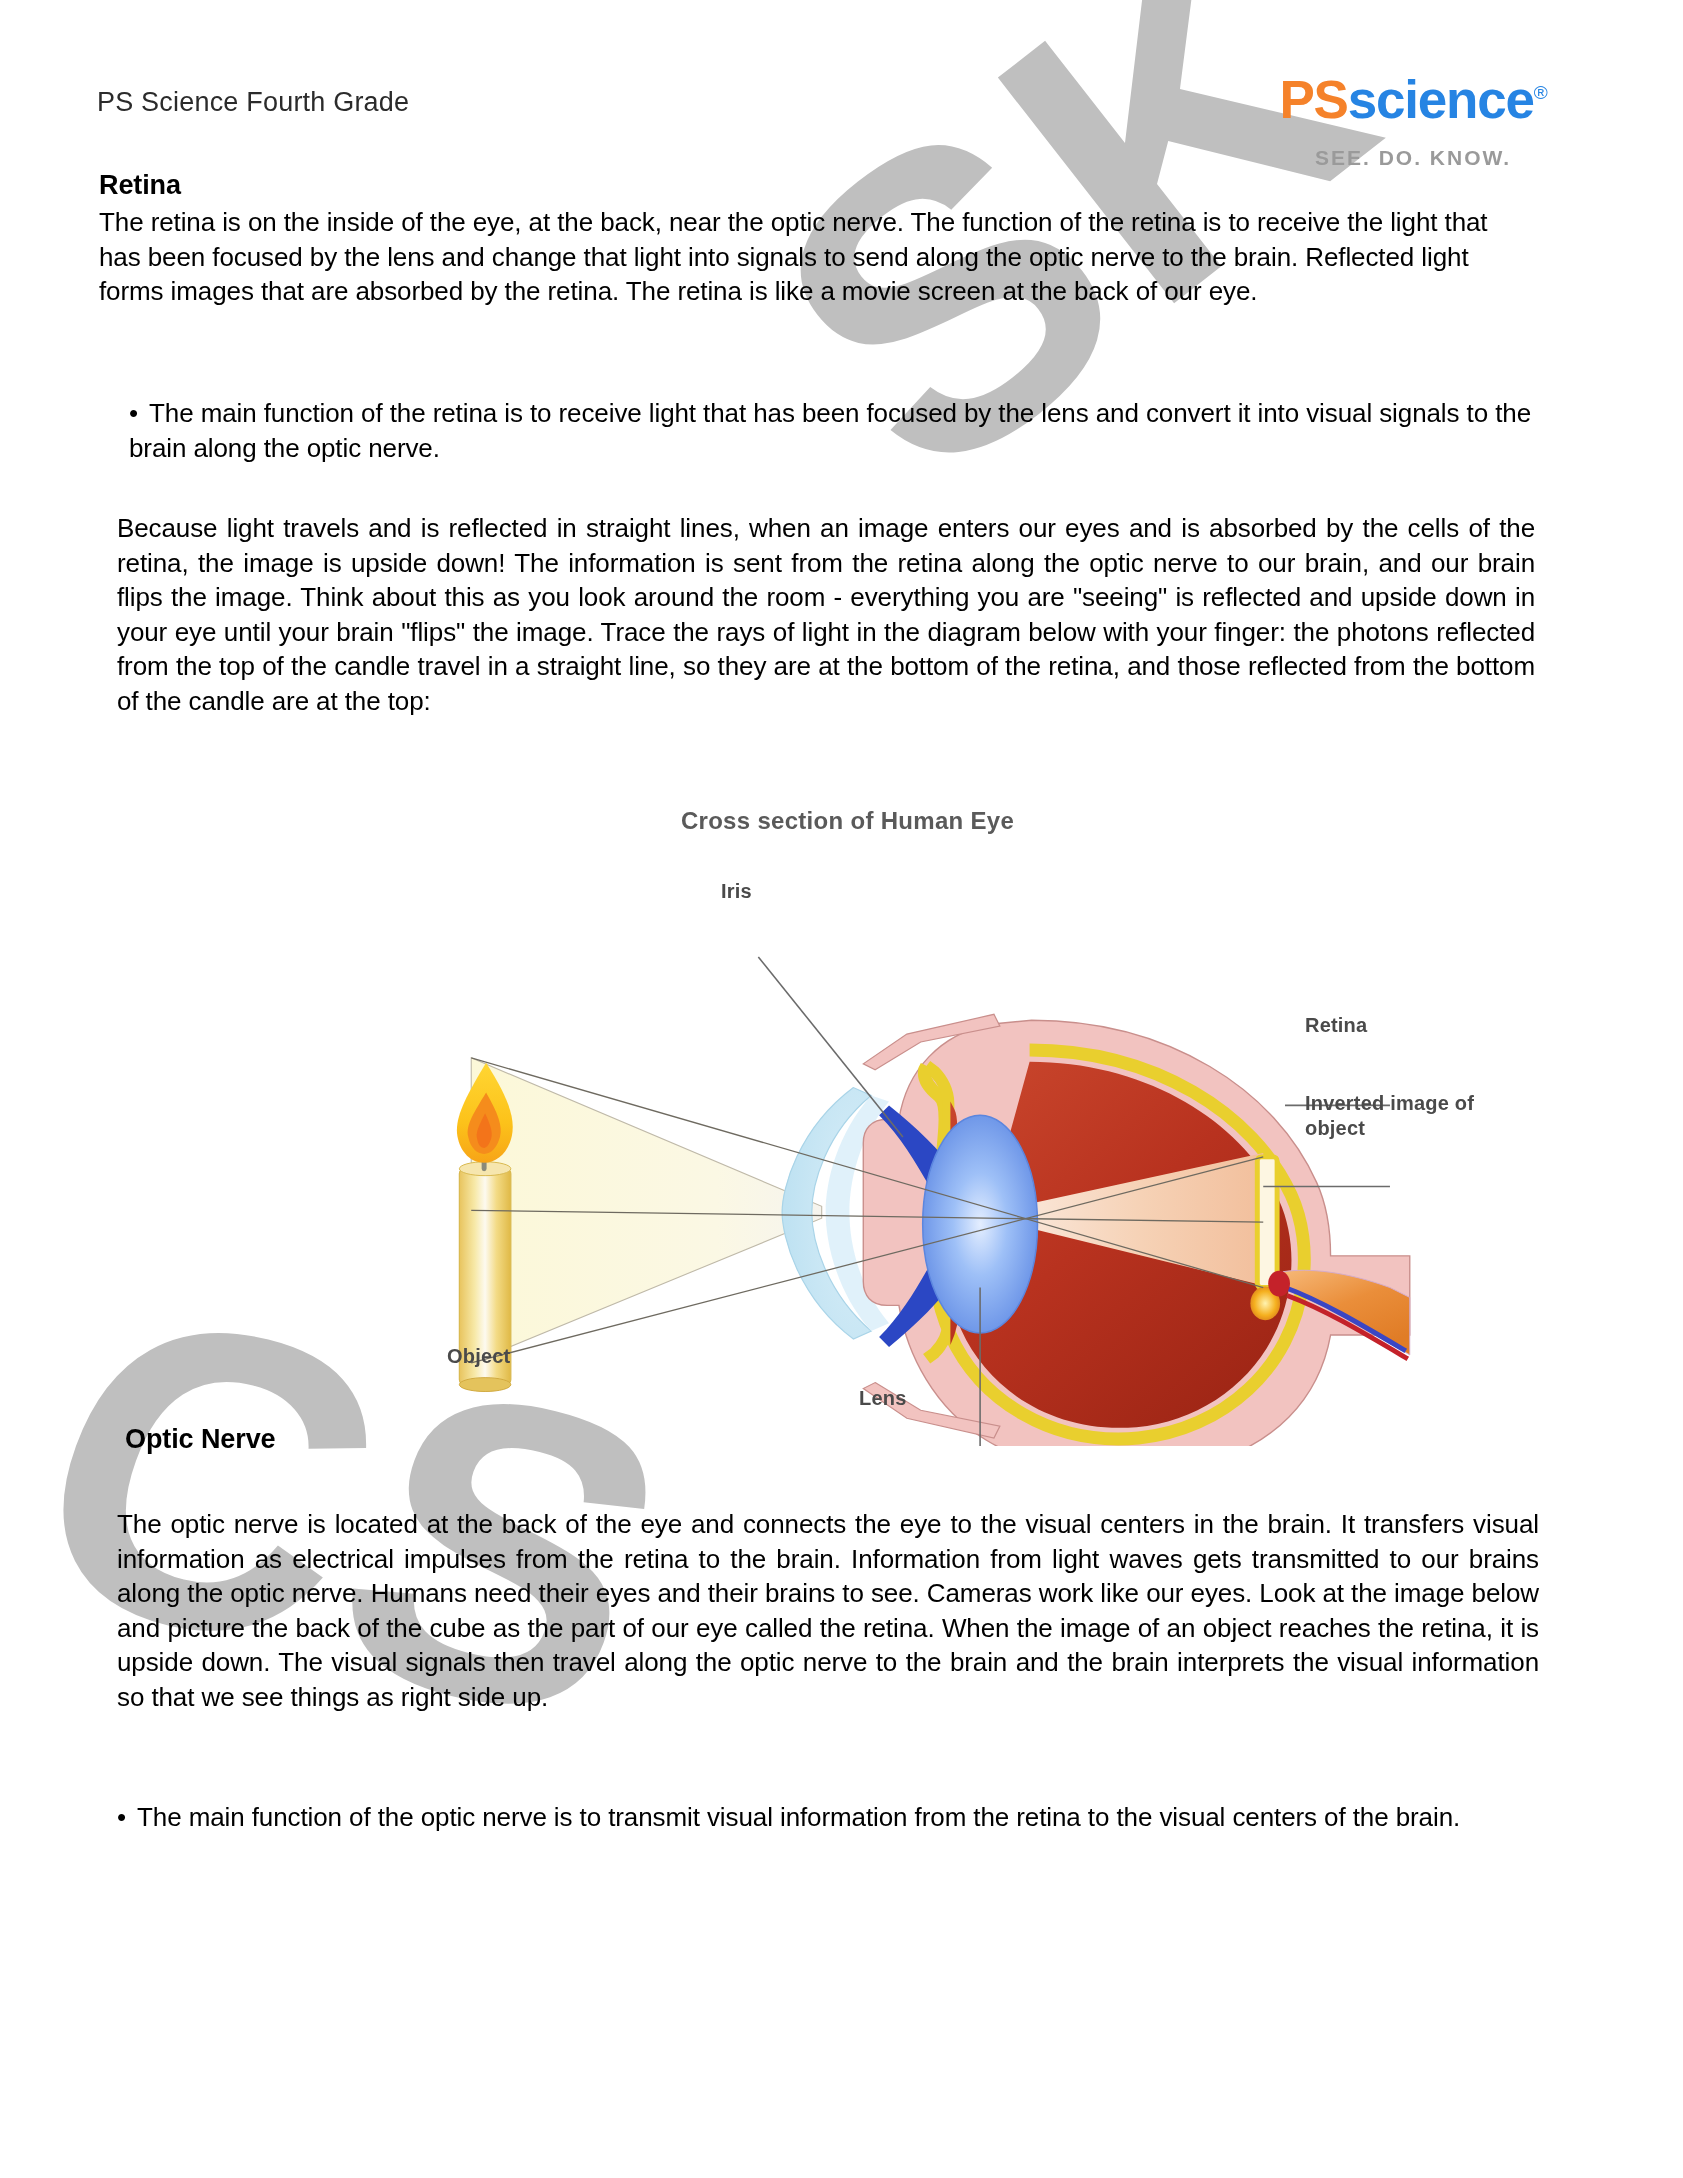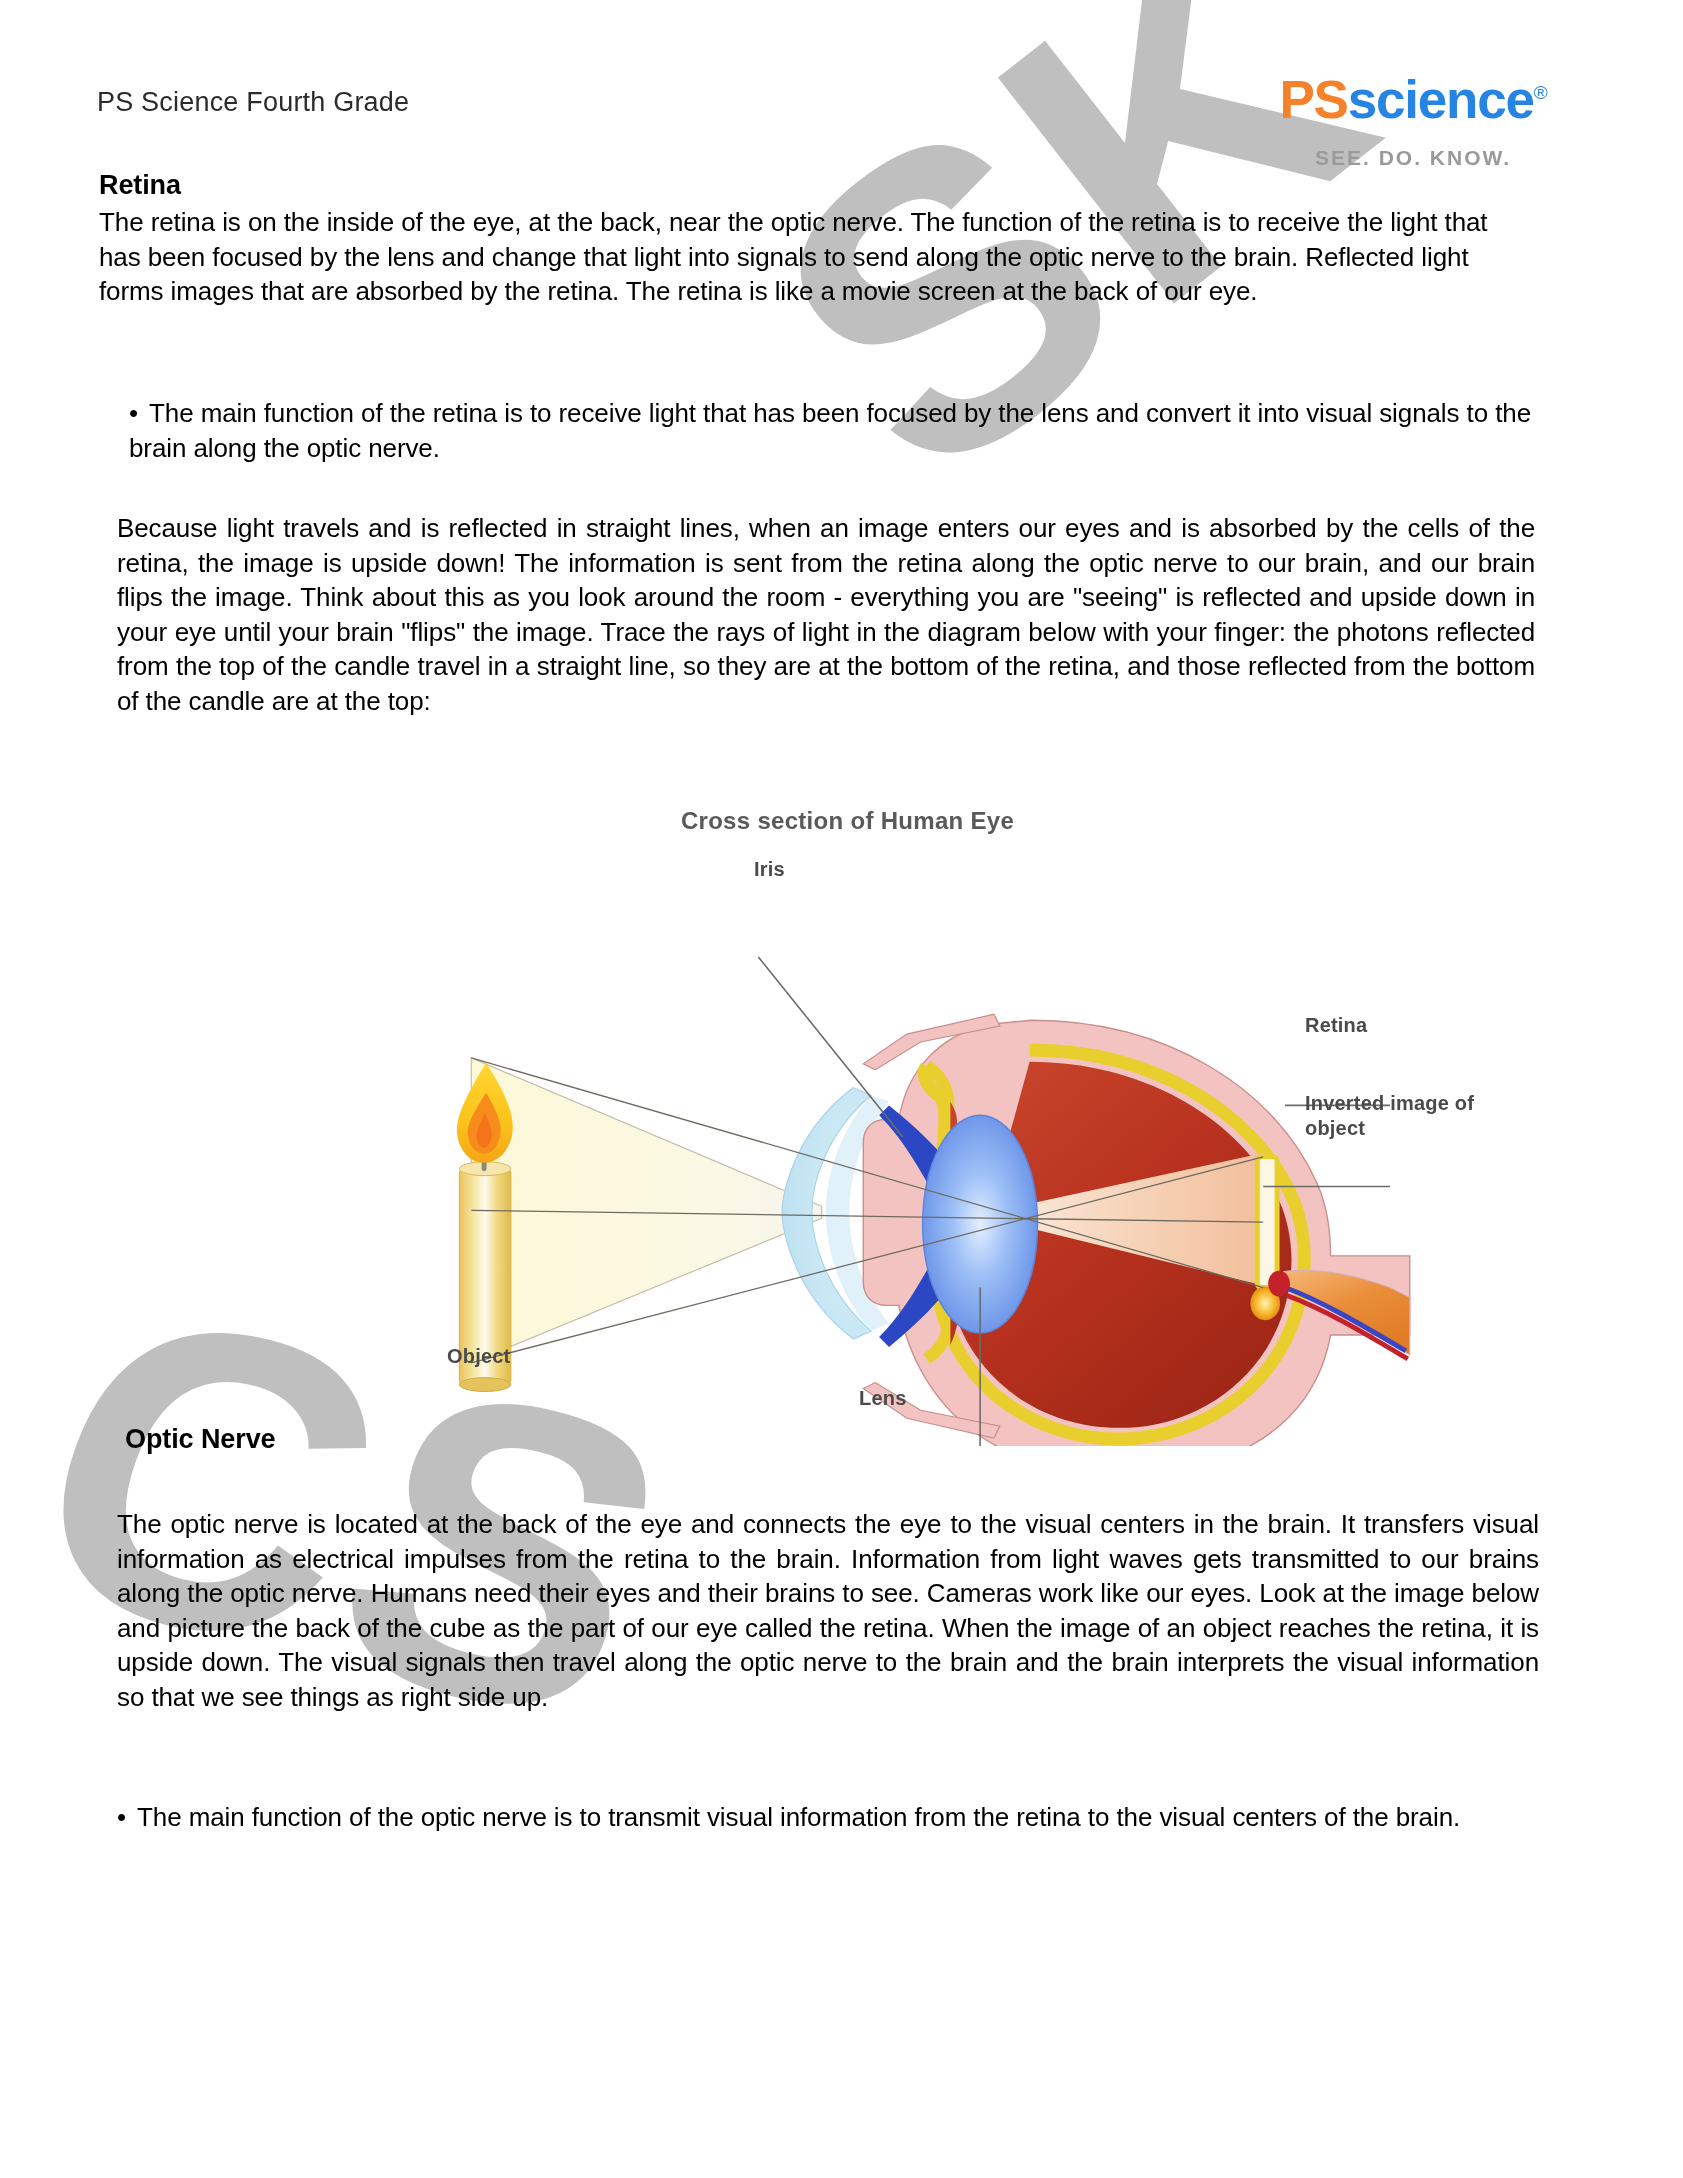--- a/index.html
+++ b/index.html
@@ -160,21 +160,21 @@
     top: 48px;
   }
   .fig-label {
     position: absolute;
     font-size: 20px;
     color: #4a4a4a;
     font-weight: 600;
     letter-spacing: 0.2px;
     line-height: 1.25;
   }
-  #lbl-iris      { left: 721px; top: 857px; margin-left: 33px; }
+  #lbl-iris      { left: 721px; top: 879px; }
   #lbl-retina    { left: 1305px; top: 1013px; }
   #lbl-inverted  { left: 1305px; top: 1091px; width: 178px; }
   #lbl-object    { left: 447px; top: 1344px; }
   #lbl-lens      { left: 859px; top: 1386px; }
   .fig-label-abs { position: absolute; z-index: 9; }
 </style>
 </head>
 <body>
 
 <div class="page">

